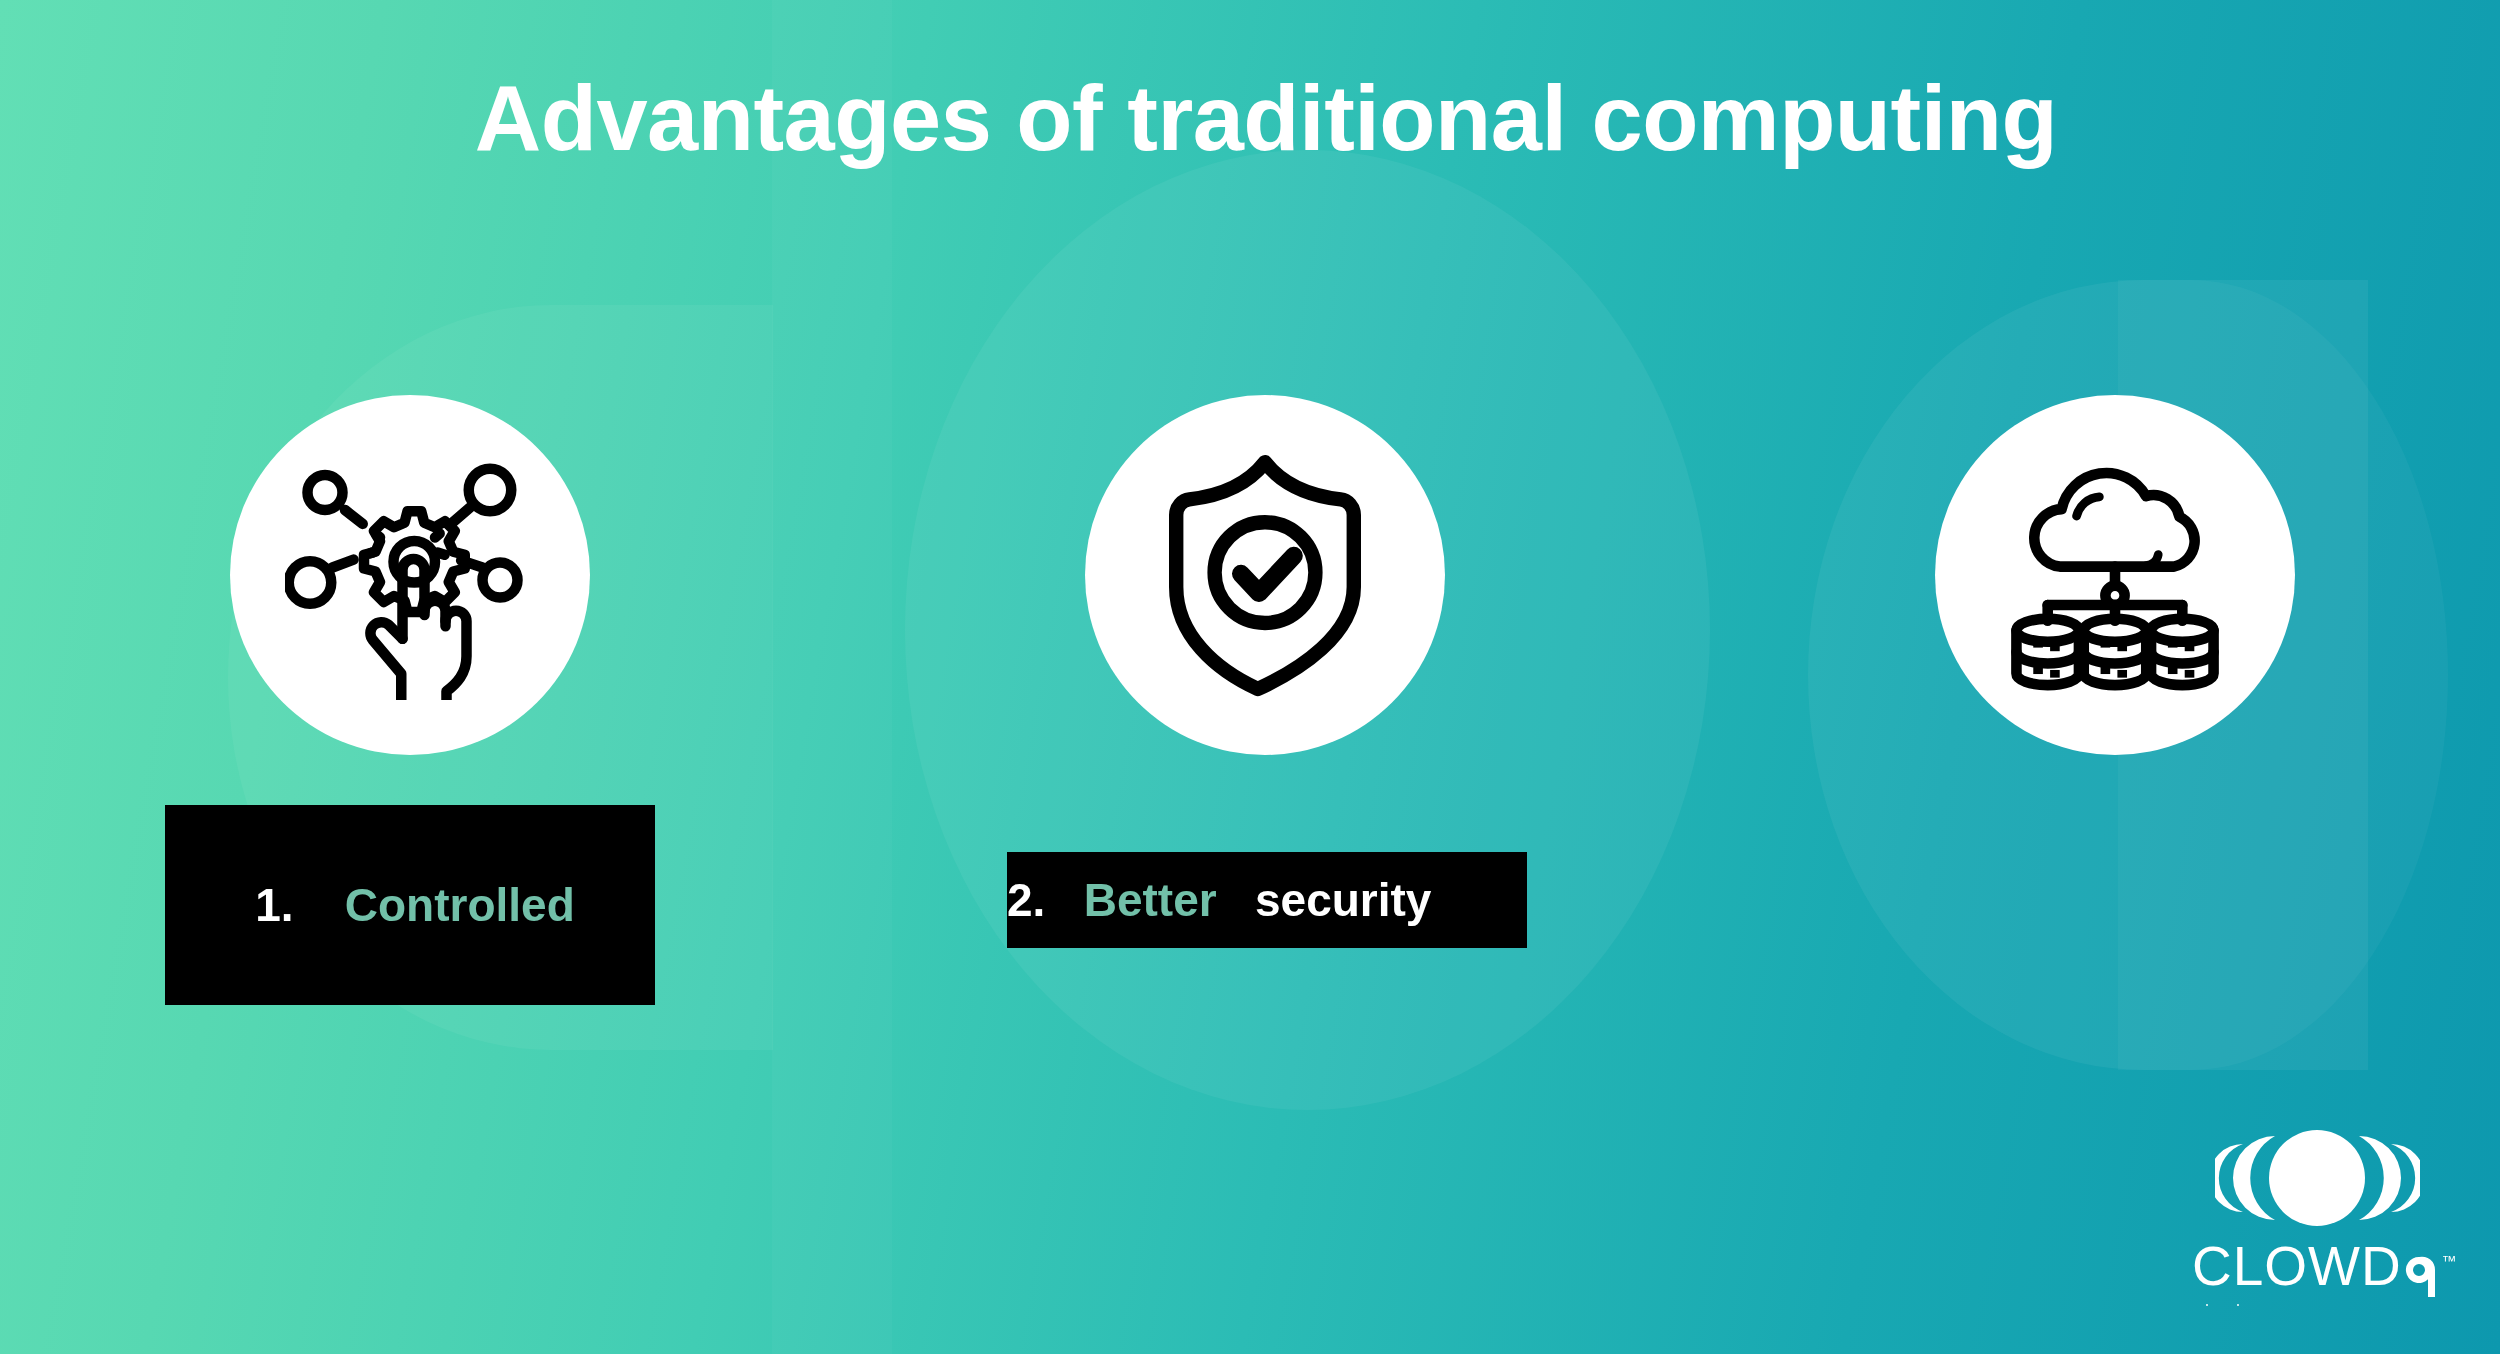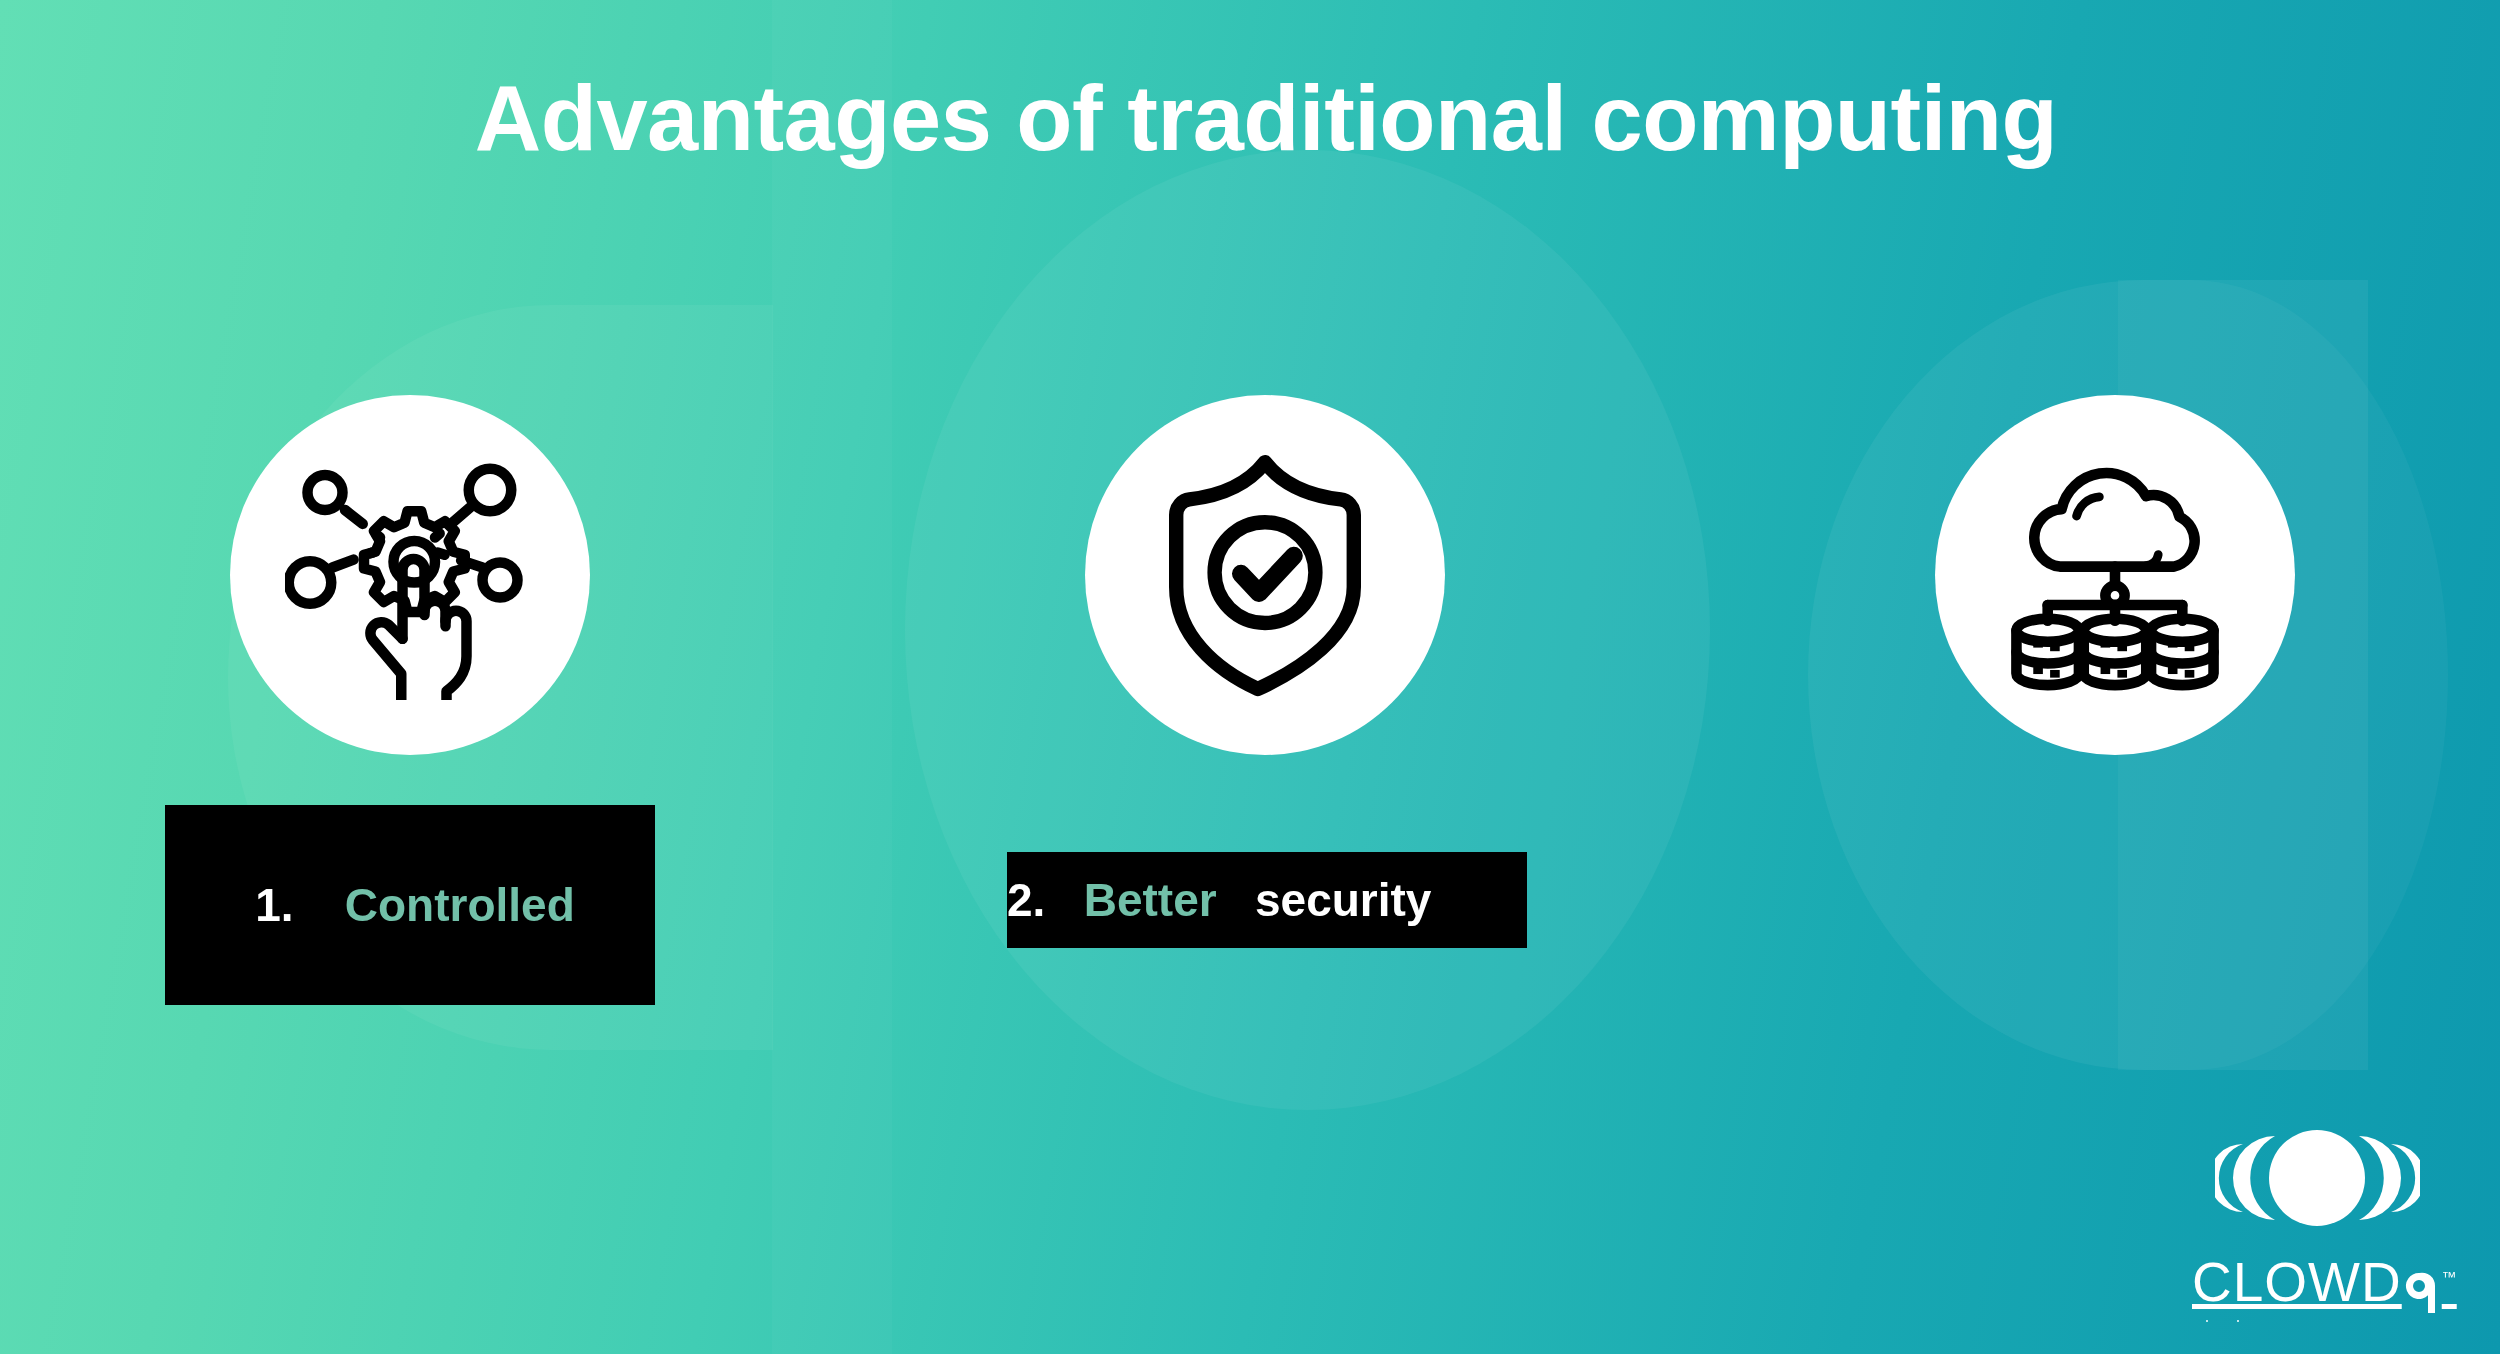--- a/index.html
+++ b/index.html
@@ -151,28 +151,27 @@
     position: absolute;
     left: 2192px;
     top: 1128px;
     width: 250px;
     height: 200px;
     z-index: 7;
   }
   #logo .mark { position: relative; width: 205px; height: 100px; margin: 0 auto; }
   #logo .wordmark {
     position: relative;
-    margin-top: 22px;
+    margin-top: 6px;
     color: #ffffff;
     font-size: 55px;
     font-weight: normal;
     letter-spacing: 1px;
     text-align: center;
     white-space: nowrap;
-    text-decoration: underline;
   }
   #logo .tm {
     font-size: 15px;
     vertical-align: super;
     letter-spacing: 0;
   }
   #logo .dots {
     margin-top: 2px;
     text-align: left;
     padding-left: 12px;

